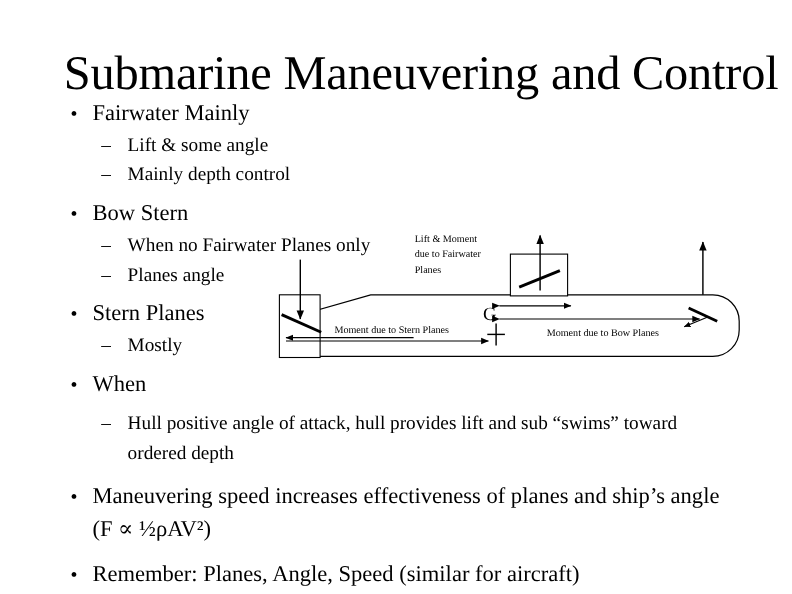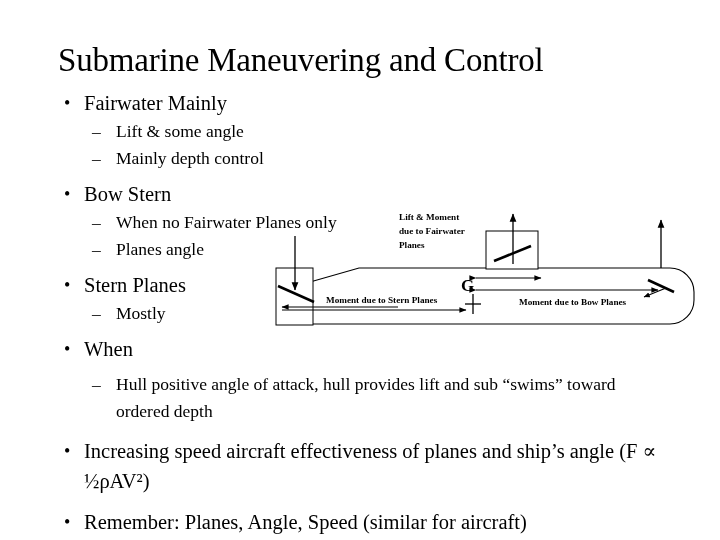--- a/index.html
+++ b/index.html
@@ -16,21 +16,21 @@
     font-family: "Liberation Serif", "DejaVu Serif", serif;
     color: #000000;
   }
 
   
   #slide-title {
     position: absolute;
     left: 58px;
     top: 18px;
     width: 640px;
-    font-size: 33px;
+    font-size: 44px;
     line-height: 40px;
     font-weight: normal;
     letter-spacing: -0.2px;
     white-space: nowrap;
   }
 
   
   #body-list {
     position: absolute;
     left: 58px;
@@ -66,25 +66,24 @@
     font-size: 17.5px;
     line-height: 27px;
   }
   .txt { display: block; }
   .gap-sm { height: 7px; }
   .gap-md { height: 11px; }
 
   
   #sub-diagram {
     position: absolute;
-    left: 266px;
+    left: 244px;
     top: 206px;
     width: 452px;
     height: 130px;
-    font-weight: bold;
   }
   #sub-diagram svg {
     display: block;
     width: 452px;
     height: 130px;
     overflow: visible;
   }
   .dg-label {
     font-family: "Liberation Serif", "DejaVu Serif", serif;
     font-size: 9.2px;
@@ -165,21 +164,21 @@
 
     <div class="bullet-row lvl2">
       <span class="marker">–</span>
       <span class="txt">Hull positive angle of attack, hull provides lift and sub “swims” toward ordered depth</span>
     </div>
 
     <div class="gap-md"></div>
 
     <div class="bullet-row lvl1">
       <span class="marker">•</span>
-      <span class="txt">Increasing speed aircraft effectiveness of planes and ship’s angle (F ∝ ½ρAV²)</span>
+      <span class="txt">Maneuvering speed increases effectiveness of planes and ship’s angle (F ∝ ½ρAV²)</span>
     </div>
 
     <div class="gap-md"></div>
 
     <div class="bullet-row lvl1">
       <span class="marker">•</span>
       <span class="txt">Remember: Planes, Angle, Speed (similar for aircraft)</span>
     </div>
 
   </div>

